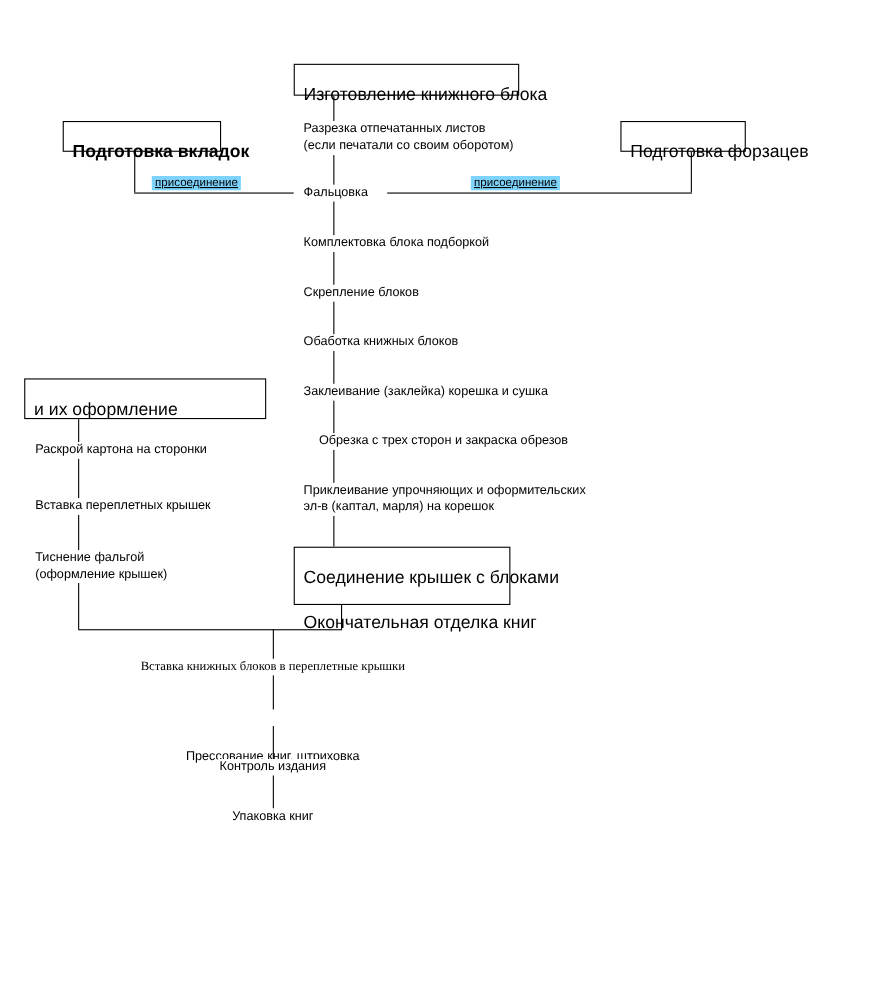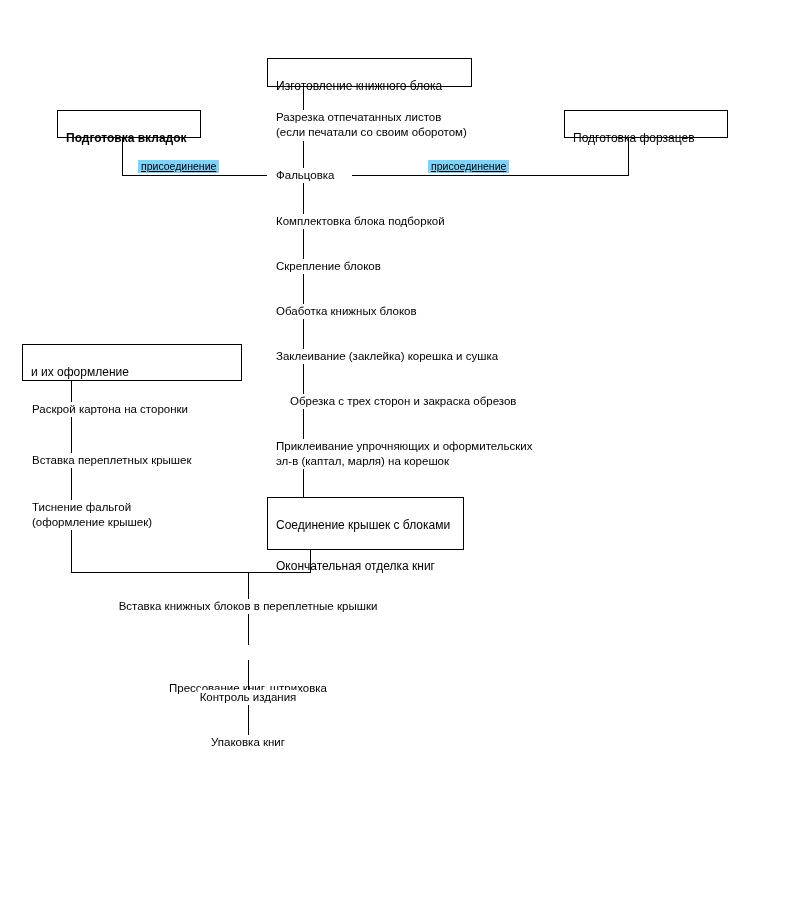--- a/index.html
+++ b/index.html
@@ -18,21 +18,21 @@
     height: 900px;
     background: #ffffff;
     overflow: hidden;
   }
   
   .box {
     position: absolute;
     box-sizing: border-box;
     border: 1px solid #000000;
     background: #ffffff;
-    font-size: 12px;
+    font-size: 16px;
     line-height: 15px;
     padding: 5px 8px;
     white-space: pre-line;
     color: #000000;
   }
   .box.two-line-gap {
     line-height: 15px;
   }
   .box .ln {
     display: block;
@@ -88,21 +88,21 @@
 <div id="diagram">
 
   <div class="box" style="left:267px; top:58px; width:205px; height:29px;">
     <span class="ln">Изготовление книжного блока</span>
   </div>
 
   <div class="box" style="left:57px; top:110px; width:144px; height:28px;font-weight:bold;">
     <span class="ln">Подготовка вкладок</span>
   </div>
 
-  <div class="box" style="left:564px; top:110px; width:164px; height:28px;">
+  <div class="box" style="left:564px; top:110px; width:114px; height:28px;">
     <span class="ln">Подготовка форзацев</span>
   </div>
 
   <div class="ln-v" style="left:303px; top:87px; height:23px;"></div>
 
   <div class="ln-v" style="left:303px; top:141px; height:27px;"></div>
 
   <div class="ln-v" style="left:303px; top:183px; height:31px;"></div>
 
   <div class="ln-v" style="left:303px; top:229px; height:30px;"></div>
@@ -185,21 +185,21 @@
     <span class="ln">Тиснение фальгой</span>
     <span class="ln">(оформление крышек)</span>
   </div>
 
   <div class="ln-v" style="left:310px; top:550px; height:22px;"></div>
 
   <div class="ln-h" style="left:71px; top:572px; width:240px;"></div>
 
   <div class="ln-v" style="left:248px; top:572px; height:27px;"></div>
 
-  <div class="node center" style="left:248px; top:599px;">
+  <div class="node center" style="left:248px; top:599px;font-family:Liberation Serif, serif;">
     <span class="ln">Вставка книжных блоков в переплетные крышки</span>
   </div>
   <div class="ln-v" style="left:248px; top:614px; height:31px;"></div>
 
   <div class="node center" style="left:248px; top:645px;margin-top:36px;">
     <span class="ln">Прессование книг, штриховка</span>
   </div>
   <div class="ln-v" style="left:248px; top:660px; height:30px;"></div>
 
   <div class="node center" style="left:248px; top:690px;">

